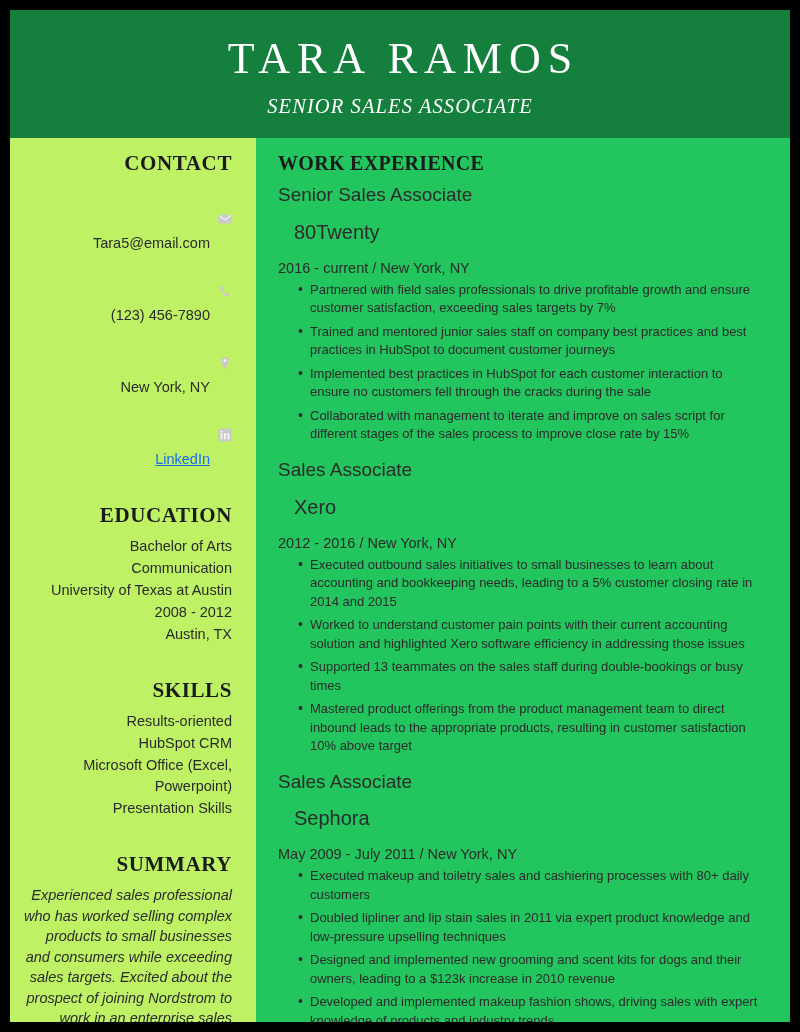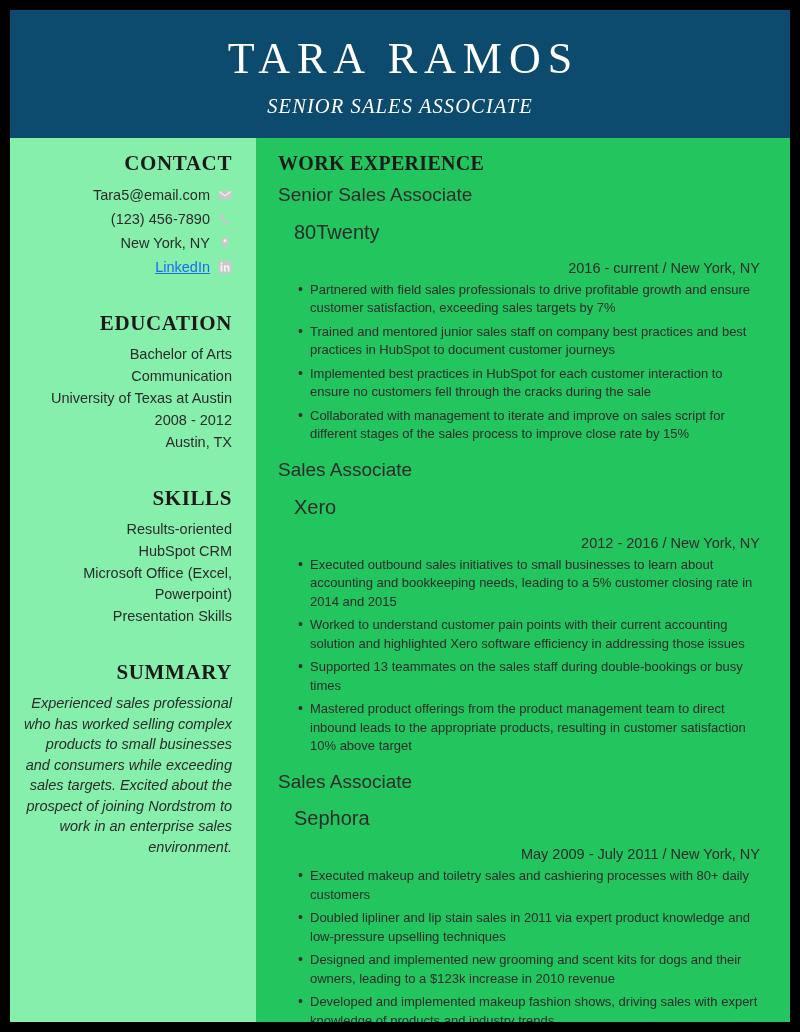--- a/index.html
+++ b/index.html
@@ -22,21 +22,21 @@
     top: 10px;
     width: 780px;
     height: 1012px;
     background: #ffffff;
     overflow: hidden;
   }
 
   
   .header-band {
     height: 128px;
-    background: #0c4a6e;
+    background: #15803d;
     color: #ffffff;
     display: flex;
     flex-direction: column;
     align-items: center;
     justify-content: center;
     box-sizing: border-box;
     padding-top: 6px;
   }
   .header-name {
     font-family: "Liberation Serif", serif;
@@ -61,21 +61,21 @@
   .body-cols {
     display: flex;
     align-items: stretch;
     height: 884px;
   }
 
   
   .sidebar {
     width: 246px;
     flex: 0 0 246px;
-    background: #86efac;
+    background: #bef264;
     box-sizing: border-box;
     padding: 14px 24px 0 12px;
     text-align: right;
     color: #2b2b2b;
   }
   .side-section { margin-bottom: 6px; }
   .side-heading {
     font-family: "Liberation Serif", serif;
     font-weight: bold;
     font-size: 21px;
@@ -89,21 +89,21 @@
   .contact-row {
     display: flex;
     align-items: center;
     justify-content: flex-end;
     gap: 8px;
     font-size: 14.5px;
     line-height: 22px;
     color: #2b2b2b;
     margin-bottom: 2px;
   }
-  .contact-row .ctext { white-space: nowrap; }
+  .contact-row .ctext { white-space: nowrap; margin-top: 48px; }
   .contact-icon {
     width: 14px;
     height: 14px;
     flex: 0 0 14px;
     display: inline-flex;
     align-items: center;
     justify-content: center;
     color: #c9c9c9;
   }
   .contact-icon svg { display: block; }
@@ -162,21 +162,20 @@
     font-size: 20px;
     color: #2b2b2b;
     line-height: 19px;
     margin: 16px;
   }
   .job-meta {
     font-size: 14.5px;
     color: #2b2b2b;
     line-height: 21px;
     margin: 0 0 2px 0;
-    text-align: right;
   }
   .job-meta .sep { padding: 0 4px; }
   .bullets {
     margin: 0;
     padding-left: 20px;
     list-style: none;
   }
   .bullets li {
     position: relative;
     font-size: 13px;

